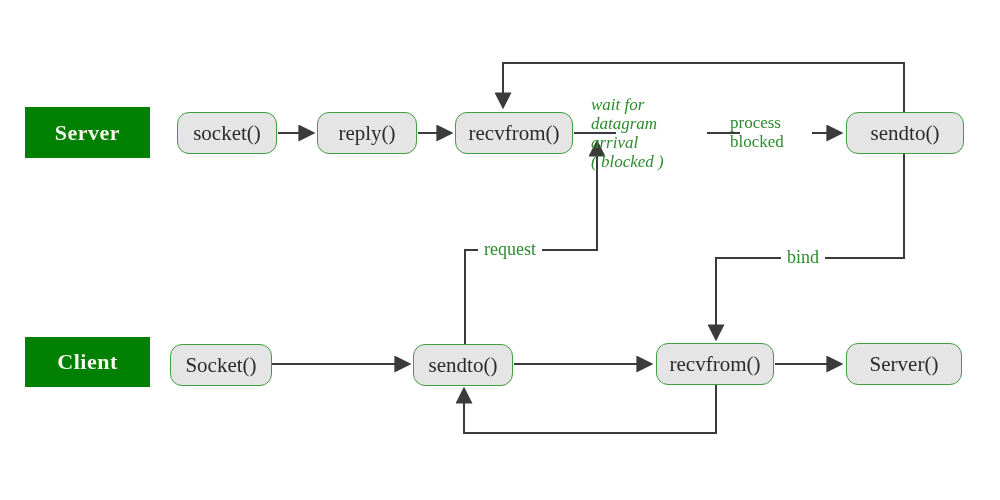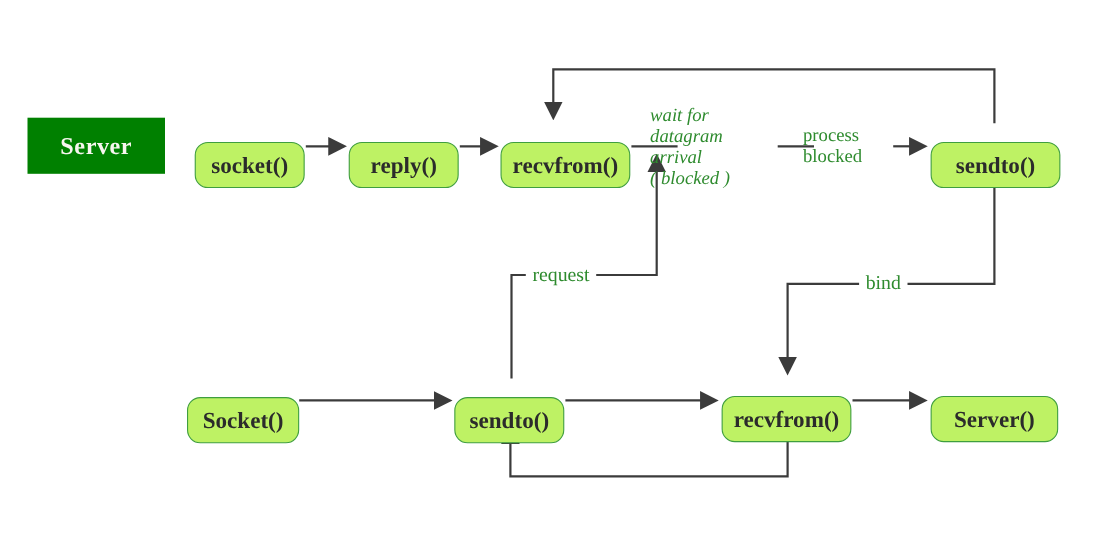--- a/index.html
+++ b/index.html
@@ -26,31 +26,30 @@
     color: #f7f6ef;
     font-weight: 700;
     font-size: 22px;
     display: flex;
     align-items: center;
     justify-content: center;
     letter-spacing: 0.5px;
   }
   .node {
     position: absolute;
-    background: #bef264;
+    background: #e5e5e5;
     border: 1.6px solid #3f9e3f;
     border-radius: 12px;
     color: #2b2b2b;
-    font-weight: 700;
+    font-weight: 400;
     font-size: 21px;
     display: flex;
     align-items: center;
     justify-content: center;
     box-sizing: border-box;
-    margin-top: 17px;
   }
   .ann {
     position: absolute;
     color: #2e8b2e;
     font-size: 17px;
     line-height: 19px;
     text-align: left;
     white-space: pre-line;
   }
   .ann.italic { font-style: italic; }
@@ -86,20 +85,21 @@
       <path d="M904,154 V258 H716 V338" marker-end="url(#arrow)"></path>
       <path d="M272,364 H408" marker-end="url(#arrow)"></path>
       <path d="M514,364 H650" marker-end="url(#arrow)"></path>
       <path d="M775,364 H840" marker-end="url(#arrow)"></path>
       <path d="M716,385 V433 H464 V390" marker-end="url(#arrow)"></path>
     </g>
   </svg>
 
   <div class="role-label" style="left:25px; top:107px; width:125px; height:51px;">Server</div>
 
+  <div class="role-label" style="left:25px; top:337px; width:125px; height:50px;">Client</div>
 
   <div class="node" style="left:177px; top:112px; width:100px; height:42px;">socket()</div>
 
   <div class="node" style="left:317px; top:112px; width:100px; height:42px;">reply()</div>
 
   <div class="node" style="left:455px; top:112px; width:118px; height:42px;">recvfrom()</div>
 
   <div class="node" style="left:846px; top:112px; width:118px; height:42px;">sendto()</div>
 
   <div class="node" style="left:170px; top:344px; width:102px; height:42px;">Socket()</div>

